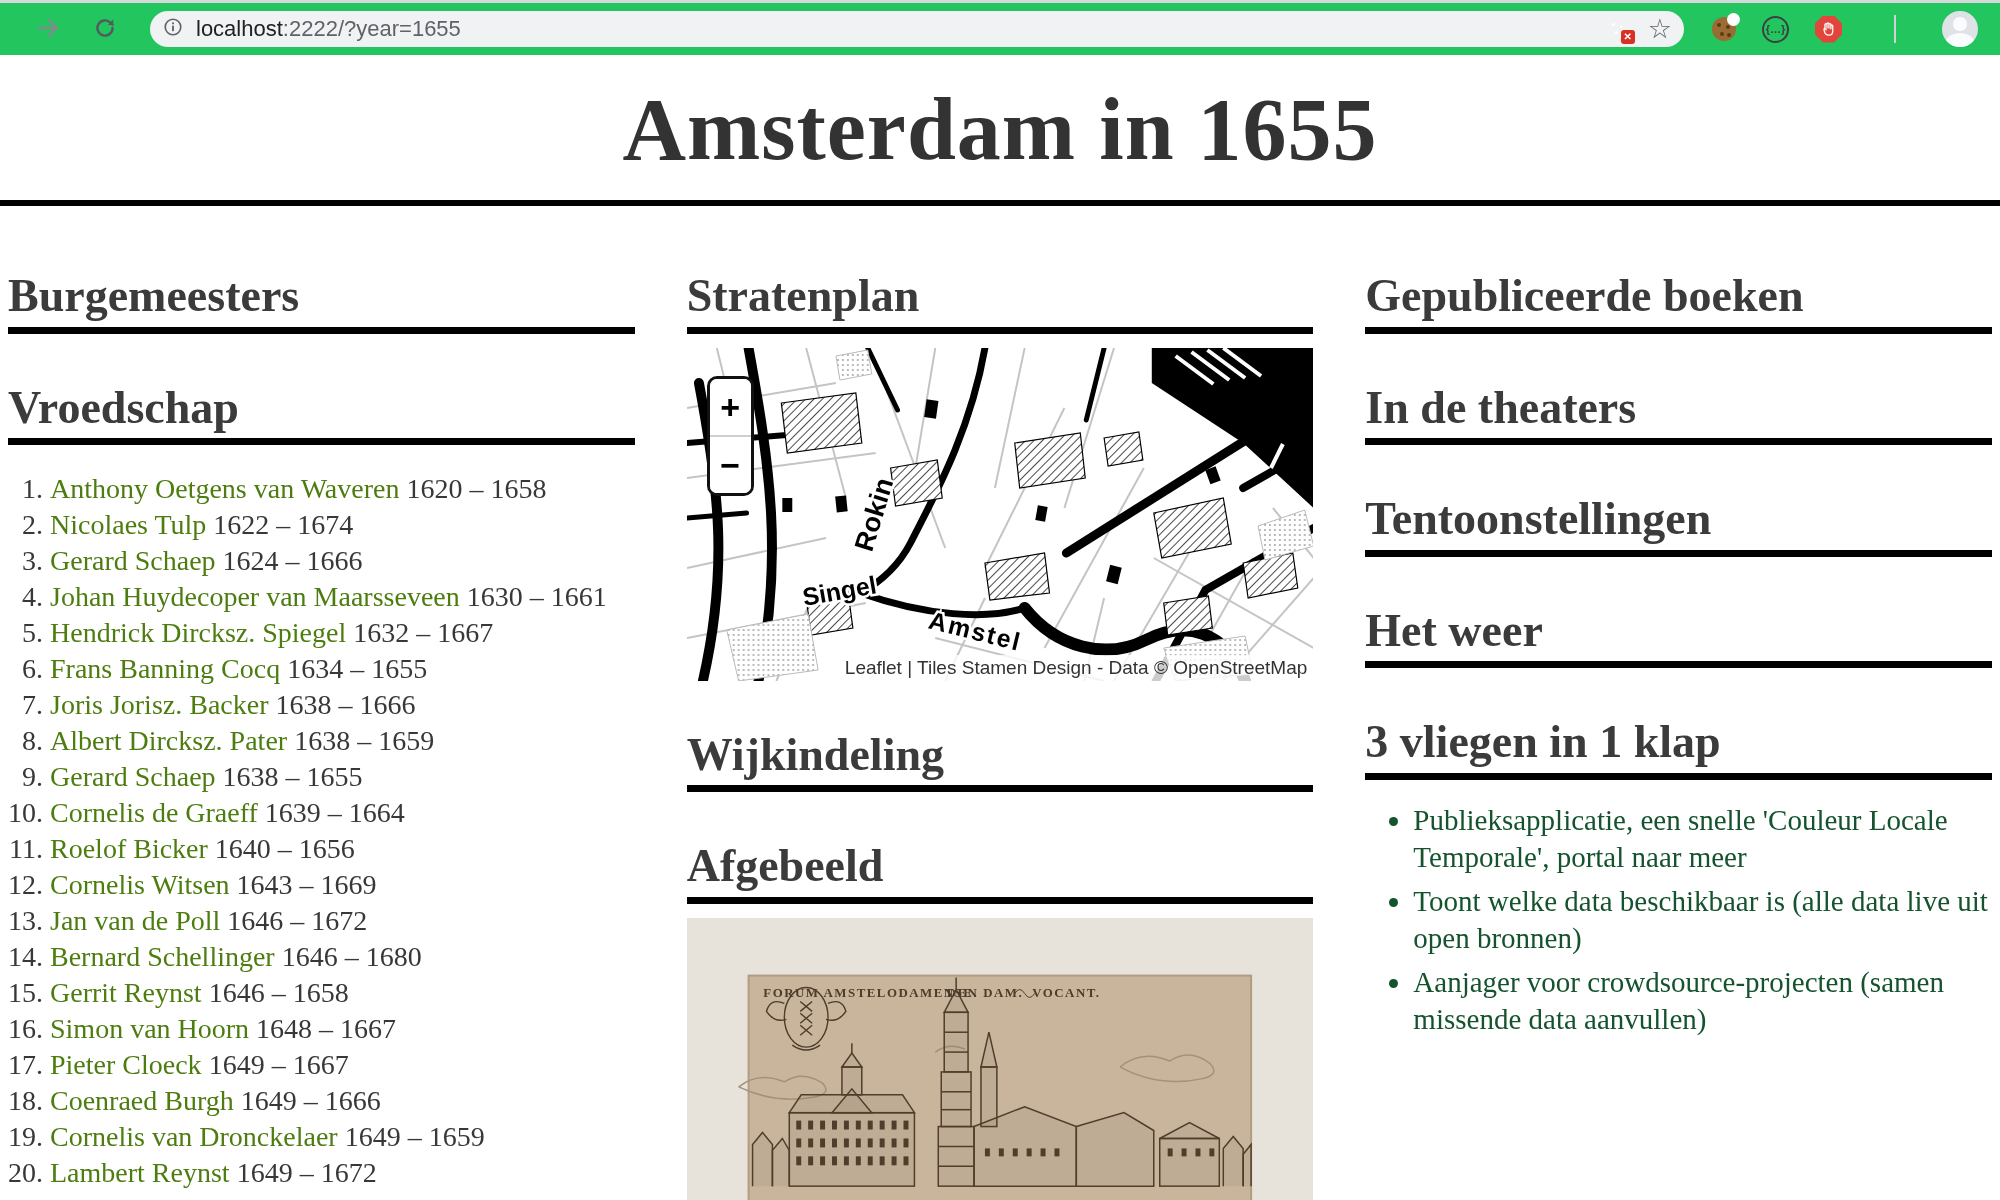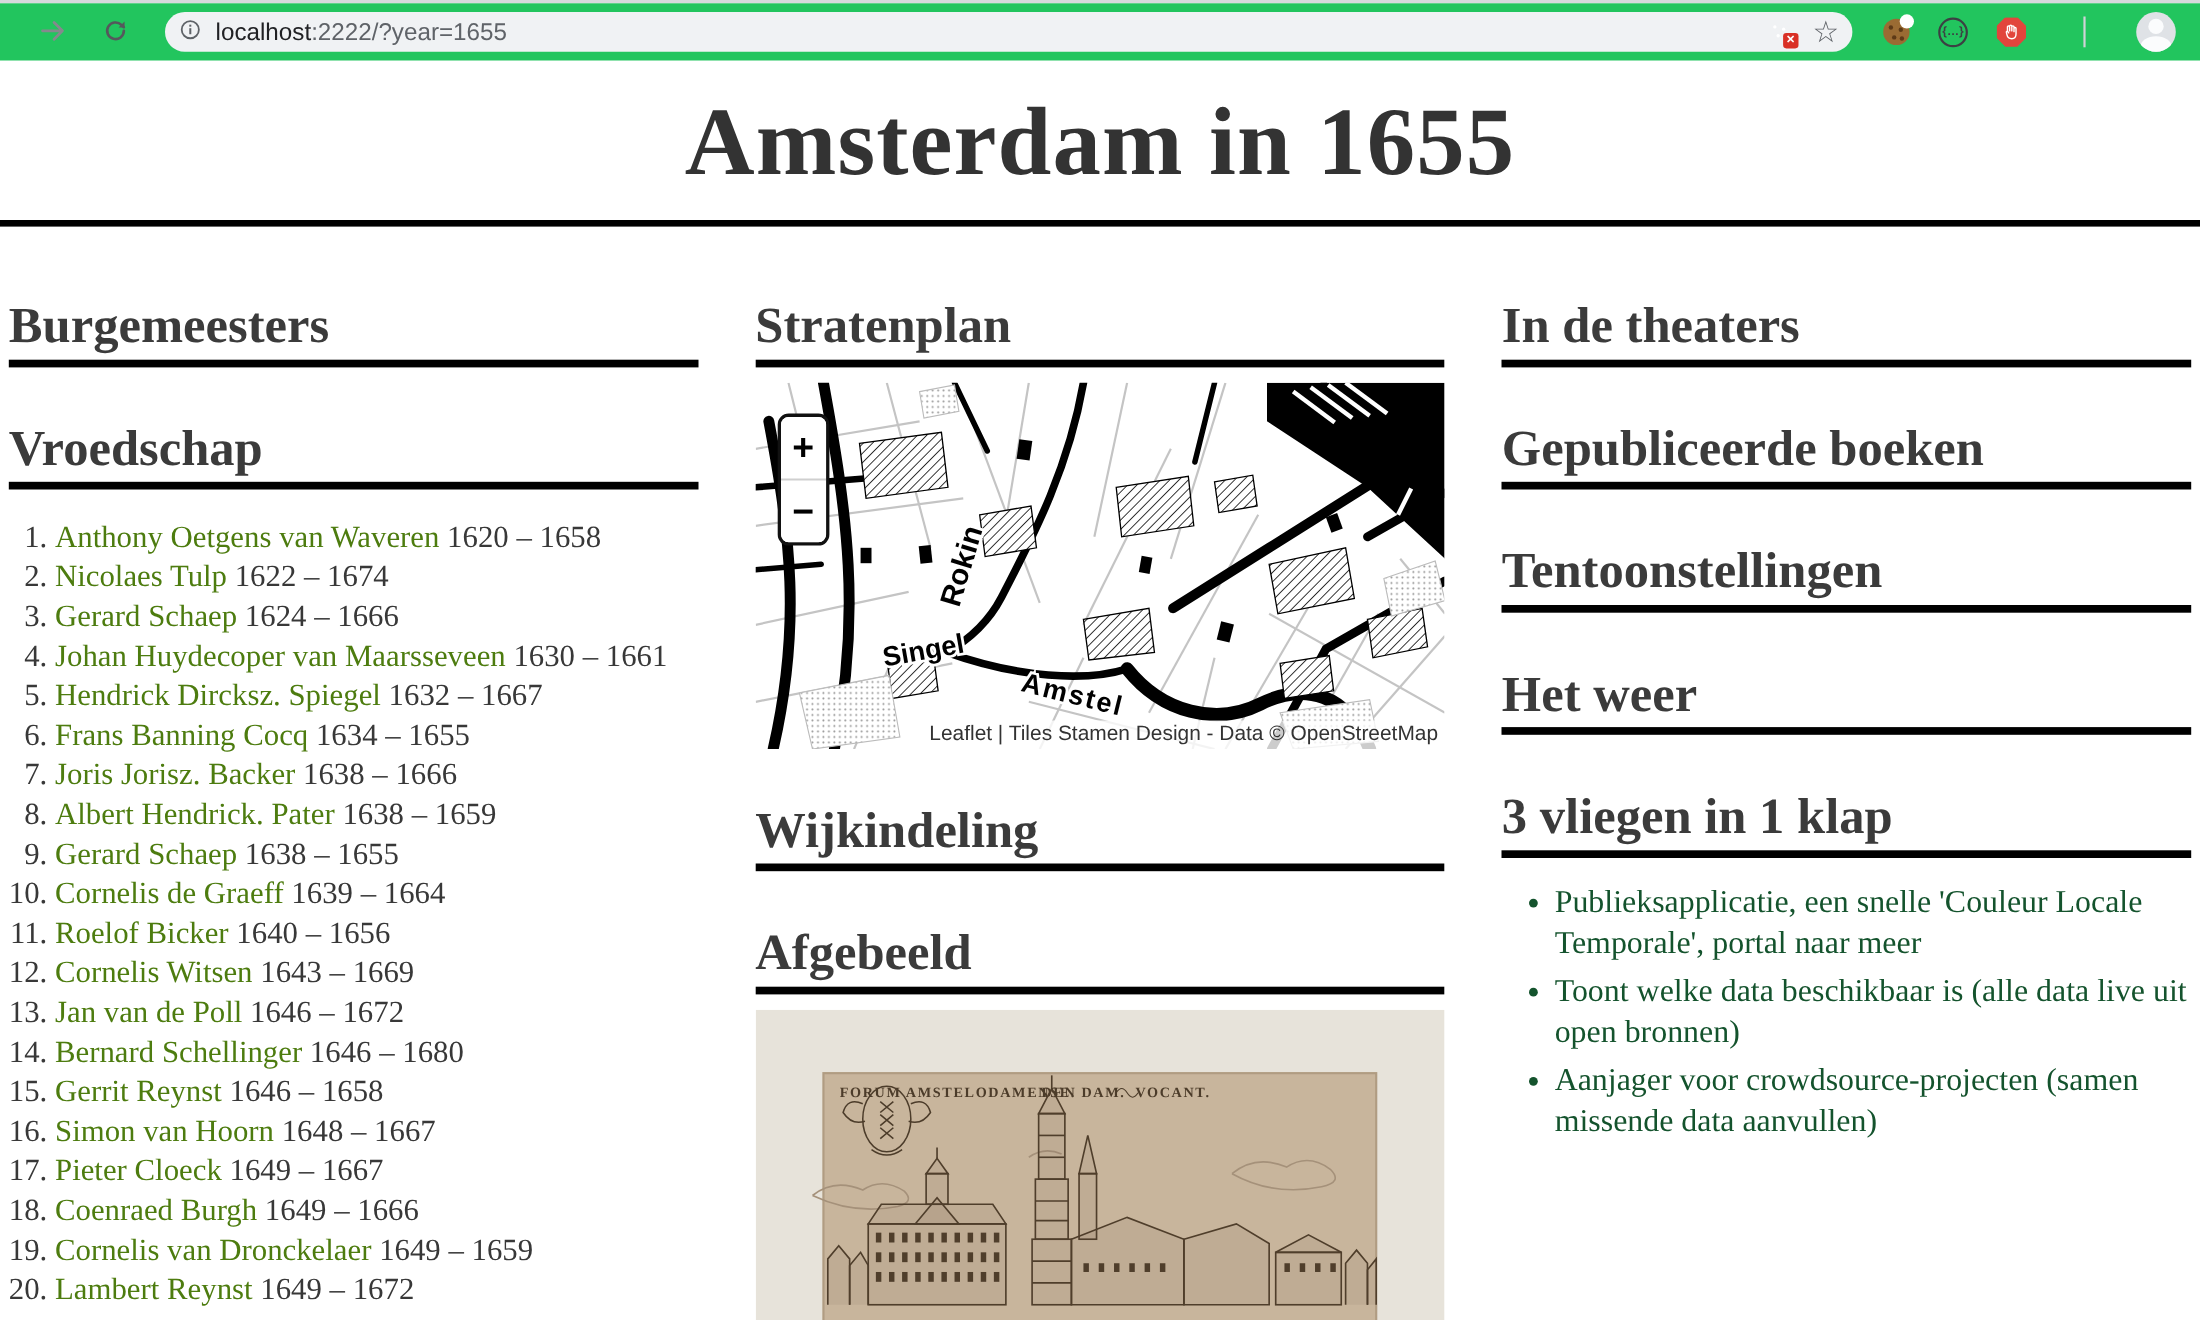--- a/index.html
+++ b/index.html
@@ -166,21 +166,21 @@
     <h2>Burgemeesters</h2>
     <h2>Vroedschap</h2>
     <ol class="councillors" id="vroedschap-list">
         <li><a href="#">Anthony Oetgens van Waveren</a><span> 1620 – 1658</span></li>
         <li><a href="#">Nicolaes Tulp</a><span> 1622 – 1674</span></li>
         <li><a href="#">Gerard Schaep</a><span> 1624 – 1666</span></li>
         <li><a href="#">Johan Huydecoper van Maarsseveen</a><span> 1630 – 1661</span></li>
         <li><a href="#">Hendrick Dircksz. Spiegel</a><span> 1632 – 1667</span></li>
         <li><a href="#">Frans Banning Cocq</a><span> 1634 – 1655</span></li>
         <li><a href="#">Joris Jorisz. Backer</a><span> 1638 – 1666</span></li>
-        <li><a href="#">Albert Hendrick. Pater</a><span> 1638 – 1659</span></li>
+        <li><a href="#">Albert Dircksz. Pater</a><span> 1638 – 1659</span></li>
         <li><a href="#">Gerard Schaep</a><span> 1638 – 1655</span></li>
         <li><a href="#">Cornelis de Graeff</a><span> 1639 – 1664</span></li>
         <li><a href="#">Roelof Bicker</a><span> 1640 – 1656</span></li>
         <li><a href="#">Cornelis Witsen</a><span> 1643 – 1669</span></li>
         <li><a href="#">Jan van de Poll</a><span> 1646 – 1672</span></li>
         <li><a href="#">Bernard Schellinger</a><span> 1646 – 1680</span></li>
         <li><a href="#">Gerrit Reynst</a><span> 1646 – 1658</span></li>
         <li><a href="#">Simon van Hoorn</a><span> 1648 – 1667</span></li>
         <li><a href="#">Pieter Cloeck</a><span> 1649 – 1667</span></li>
         <li><a href="#">Coenraed Burgh</a><span> 1649 – 1666</span></li>
@@ -411,22 +411,22 @@
               <rect x="14" width="5" height="8"></rect>
               <rect x="28" width="5" height="8"></rect>
               <rect x="42" width="5" height="8"></rect>
           </g>
         </g>
       </svg>
     </figure>
   </div>
 
   <div class="col">
+    <h2>Gepubliceerde boeken</h2>
     <h2>In de theaters</h2>
-    <h2>Gepubliceerde boeken</h2>
     <h2>Tentoonstellingen</h2>
     <h2>Het weer</h2>
     <h2>3 vliegen in 1 klap</h2>
     <ul class="klap" id="klap-list">
         <li>Publieksapplicatie, een snelle 'Couleur Locale Temporale', portal naar meer</li>
         <li>Toont welke data beschikbaar is (alle data live uit open bronnen)</li>
         <li>Aanjager voor crowdsource-projecten (samen missende data aanvullen)</li>
       </ul>
   </div>
 

